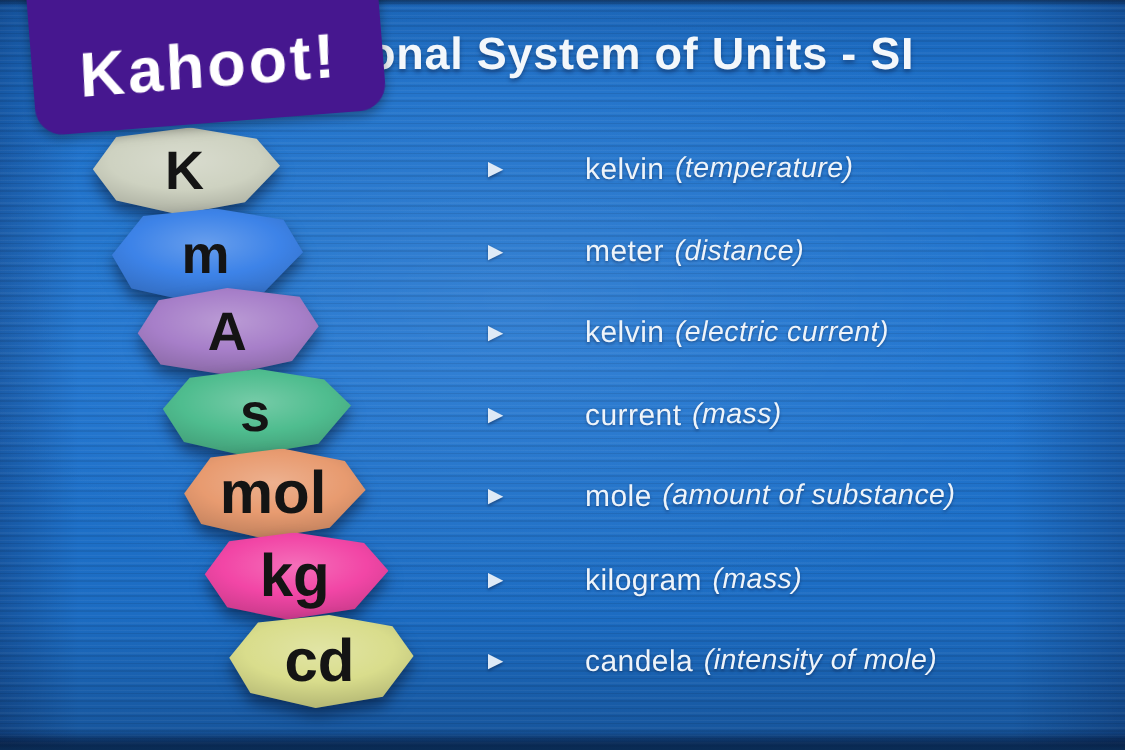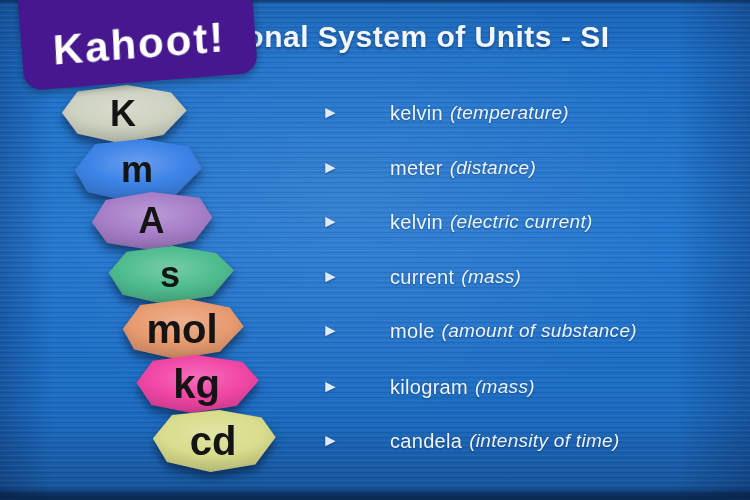--- a/index.html
+++ b/index.html
@@ -157,17 +157,17 @@
     <span class="qty">(amount of substance)</span>
   </div>
   <div class="def d5">
     <span class="arrow">►</span>
     <span class="unit">kilogram</span>
     <span class="qty">(mass)</span>
   </div>
   <div class="def d6">
     <span class="arrow">►</span>
     <span class="unit">candela</span>
-    <span class="qty">(intensity of time)</span>
+    <span class="qty">(intensity of mole)</span>
   </div>
 
   <div class="edge-bottom"></div>
 </div>
 
 </body></html>

